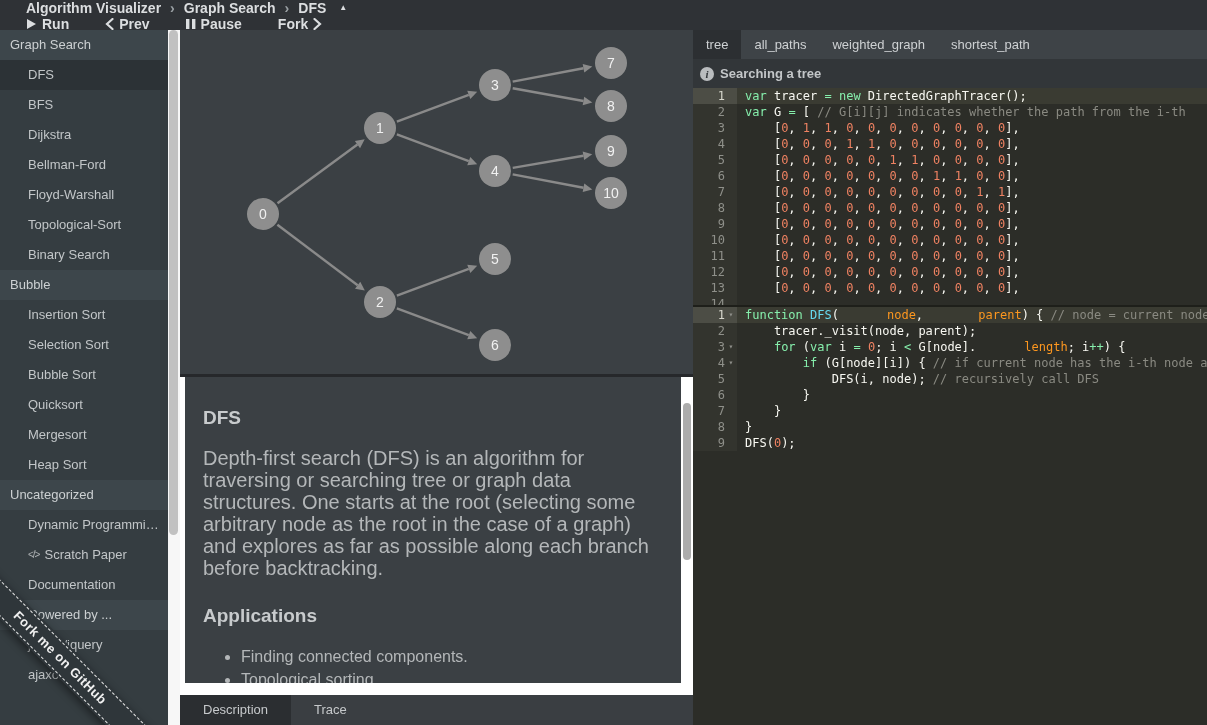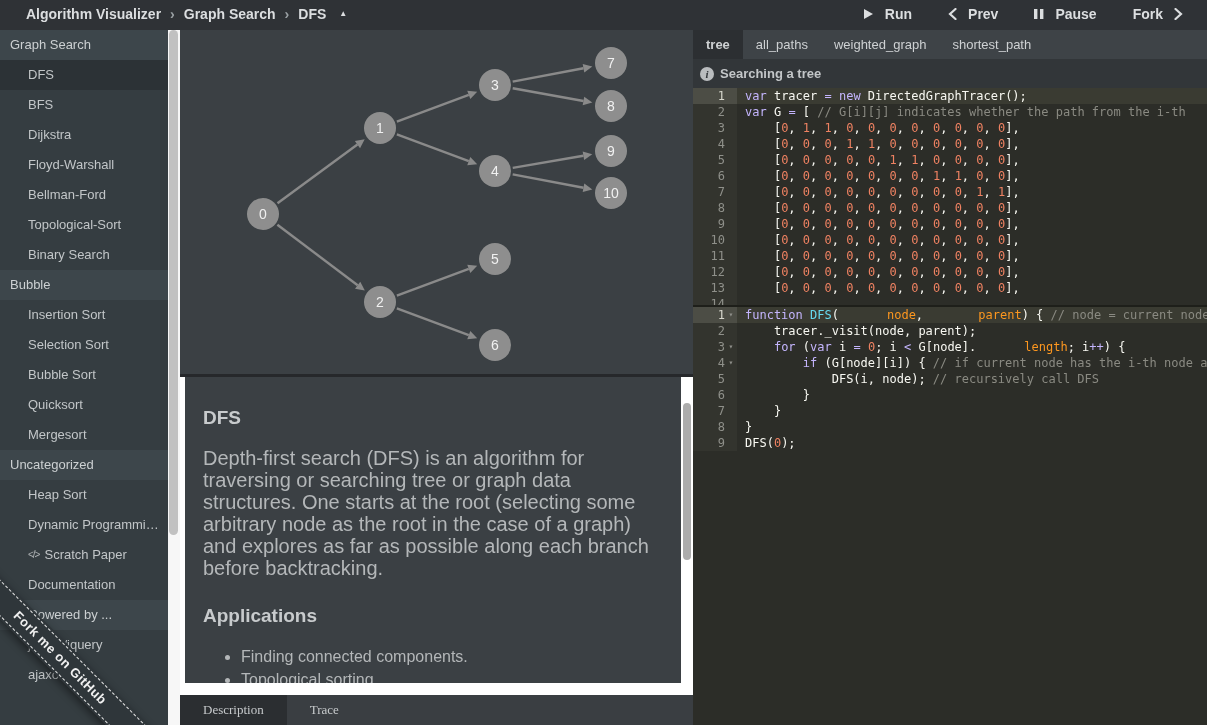--- a/index.html
+++ b/index.html
@@ -1,27 +1,27 @@
 <!DOCTYPE html>
 <html><head>
 <meta charset="utf-8">
 <style>
   html,body{margin:0;padding:0;}
   body{width:1207px;height:725px;overflow:hidden;position:relative;background:#ffffff;
        font-family:"Liberation Sans",sans-serif;-webkit-font-smoothing:antialiased;}
 
   
   #topbar{position:absolute;left:0;top:0;width:1207px;height:30px;background:#2f3236;
-          display:flex;align-items:flex-end;justify-content:space-between;box-sizing:border-box;
-          padding:0 24px 8px 26px;color:#dcdee0;font-size:14px;font-weight:bold;z-index:5;}
+          display:flex;align-items:flex-start;justify-content:space-between;box-sizing:border-box;
+          padding:0 24px 8px 26px;color:#dcdee0;font-size:14px;font-weight:bold;z-index:5;flex-direction:column;}
   #breadcrumb{display:flex;align-items:center;gap:9px;white-space:nowrap;}
   #breadcrumb .sep{color:#9aa0a4;font-weight:bold;}
   #breadcrumb .caret{font-size:8px;margin-left:4px;position:relative;top:-1px;}
   #controls{display:flex;align-items:center;gap:36px;}
-  .tb-btn{display:flex;align-items:center;gap:11px;cursor:pointer;}
+  .tb-btn{display:flex;align-items:center;gap:5px;cursor:pointer;}
   .tb-btn svg{display:block;}
 
   
   #sidebar{position:absolute;left:0;top:30px;width:180px;height:695px;background:#353d41;}
   #sidebar-rows{position:absolute;left:0;top:0;width:168px;height:100%;}
   .s-row{height:30px;line-height:30px;font-size:13px;white-space:nowrap;overflow:hidden;
          display:flex;align-items:center;}
   .s-header{background:#3d464b;color:#ccd0d2;padding-left:10px;gap:6px;}
   .s-item{background:#353d41;color:#c2c6c8;padding-left:28px;gap:5px;cursor:pointer;}
   .s-item.sel{background:#2c3236;}
@@ -41,47 +41,47 @@
   #desc-inner{padding:30px 22px 0 18px;}
   .desc-h{font-size:19px;font-weight:bold;color:#c8cbcd;margin:0 0 18px 0;}
   #desc-paragraph{font-size:20px;line-height:22px;margin:0 0 26px 0;}
   #desc-bullets{margin:14px 0 0 0;padding-left:38px;font-size:16px;line-height:23px;}
   #desc-bullets li{margin:0;}
   #desc-scrollthumb{position:absolute;right:2px;top:26px;width:8px;height:157px;
                     background:#acacac;border-radius:4px;}
 
   
   #bottom-tabbar{position:absolute;left:180px;top:695px;width:584px;height:30px;
-                 background:#3a3e42;display:flex;font-family:Liberation Serif, serif;}
+                 background:#3a3e42;display:flex;}
   .b-tab{padding:0 23px;line-height:30px;font-size:13px;color:#c6c9cb;cursor:pointer;}
   .b-tab.sel{background:#2b2e31;}
 
   
   #right-panel{position:absolute;left:693px;top:30px;width:514px;height:695px;background:#2c2d28;}
   #rtabs{height:29px;background:#3e4347;display:flex;font-size:13px;color:#ced1d3;}
   .r-tab{padding:0 13px;line-height:29px;cursor:pointer;}
-  .r-tab.sel{background:#2c2f32;font-weight:bold;}
+  .r-tab.sel{background:#2c2f32;}
   #infobar{height:29px;background:#323639;color:#c3c6c8;font-size:13px;font-weight:bold;
            display:flex;align-items:center;gap:6px;padding:0 7px;}
   #info-icon{width:14px;height:14px;border-radius:50%;background:#b9bcbe;color:#323639;
              font-family:"Liberation Serif",serif;font-weight:bold;font-style:italic;
              font-size:11px;line-height:14px;text-align:center;flex:none;}
 
   .editor{position:relative;background:#2c2d28;font-family:"DejaVu Sans Mono",monospace;
           font-size:12px;overflow:hidden;white-space:pre;}
   #editor-data{height:217px;}
   #editor-code{height:418px;border-top:2px solid #1e1f1a;}
   .cline{display:flex;height:16px;line-height:16px;}
   .gut{width:44px;flex:none;background:#33342e;color:#8f908a;display:flex;box-sizing:border-box;}
   .gut .num{flex:1;text-align:right;}
   .gut .fold{width:12px;font-size:8px;text-align:center;line-height:16px;color:#8f908a;}
   .src{flex:1;padding-left:8px;color:#f8f8f2;}
   .cline.active .gut{background:#4c4d45;color:#d6d6cc;}
   .cline.active .src{background:#3a3b32;}
-  .k{color:#c4b5fd;}  .n{color:#fd971f;margin-left:48px;}  .d{color:#ef8262;}
+  .k{color:#86efac;}  .n{color:#fd971f;margin-left:48px;}  .d{color:#ef8262;}
   .f{color:#66d9ef;}  .c{color:#8a8a82;}  .t{color:#f8f8f2;}
 
   
   #ribbon{position:absolute;left:-90px;top:643px;width:300px;height:30px;background:#2f363a;
           transform:rotate(45deg);z-index:20;box-shadow:0 3px 8px rgba(0,0,0,0.45);
           display:flex;align-items:center;justify-content:center;cursor:pointer;}
   #ribbon-inner{width:100%;margin:0 0;border-top:1px dashed #e6e6e6;border-bottom:1px dashed #e6e6e6;
           line-height:24px;text-align:center;color:#f0f0f0;font-size:13px;font-weight:bold;
           letter-spacing:0.5px;}
 </style>
@@ -142,24 +142,24 @@
       <div class="s-row s-item sel">
         <span>DFS</span>
       </div>
       <div class="s-row s-item">
         <span>BFS</span>
       </div>
       <div class="s-row s-item">
         <span>Dijkstra</span>
       </div>
       <div class="s-row s-item">
+        <span>Bellman-Ford</span>
+      </div>
+      <div class="s-row s-item">
         <span>Floyd-Warshall</span>
-      </div>
-      <div class="s-row s-item">
-        <span>Bellman-Ford</span>
       </div>
       <div class="s-row s-item">
         <span>Topological-Sort</span>
       </div>
       <div class="s-row s-item">
         <span>Binary Search</span>
       </div>
       <div class="s-row s-header">
         <span>Bubble</span>
       </div>
@@ -171,25 +171,25 @@
       </div>
       <div class="s-row s-item">
         <span>Bubble Sort</span>
       </div>
       <div class="s-row s-item">
         <span>Quicksort</span>
       </div>
       <div class="s-row s-item">
         <span>Mergesort</span>
       </div>
+      <div class="s-row s-item">
+        <span>Heap Sort</span>
+      </div>
       <div class="s-row s-header">
         <span>Uncategorized</span>
-      </div>
-      <div class="s-row s-item">
-        <span>Heap Sort</span>
       </div>
       <div class="s-row s-item">
         <span>Dynamic Programmi…</span>
       </div>
       <div class="s-row s-item">
         <span class="code-ico">&lt;/&gt;</span>
         <span>Scratch Paper</span>
       </div>
       <div class="s-row s-item">
         <span>Documentation</span>

